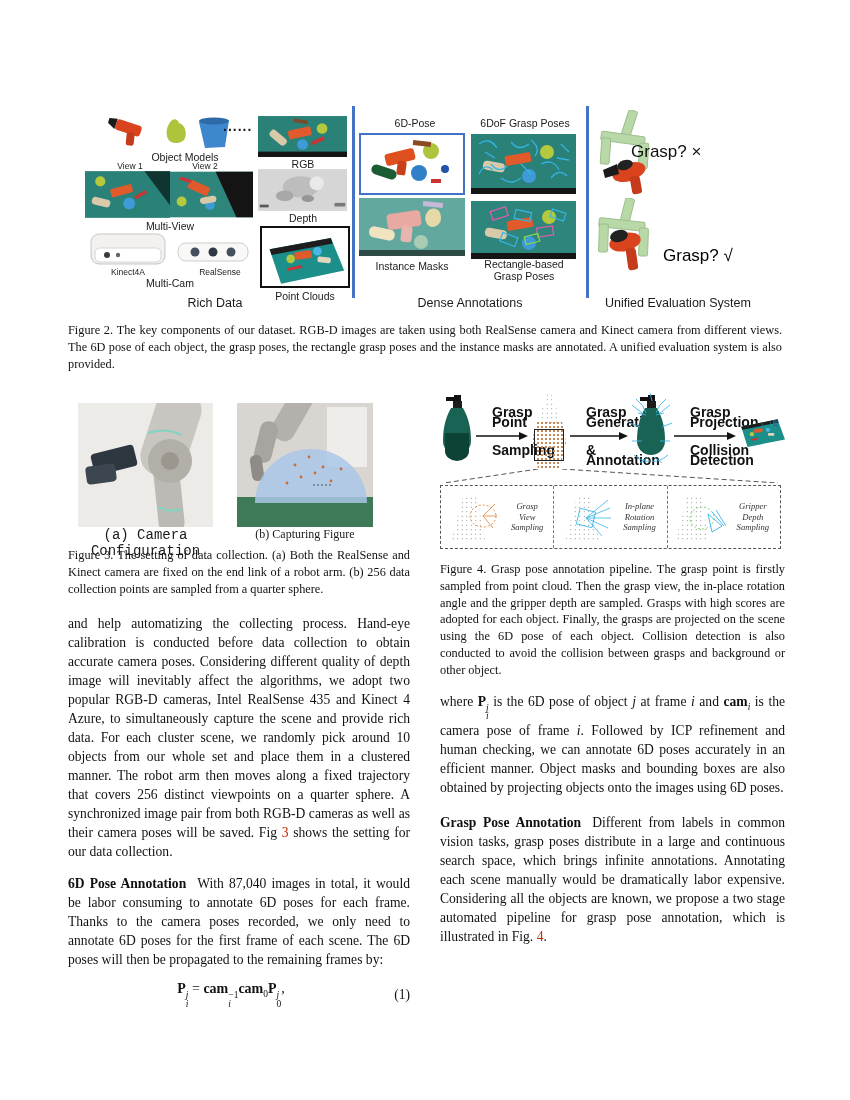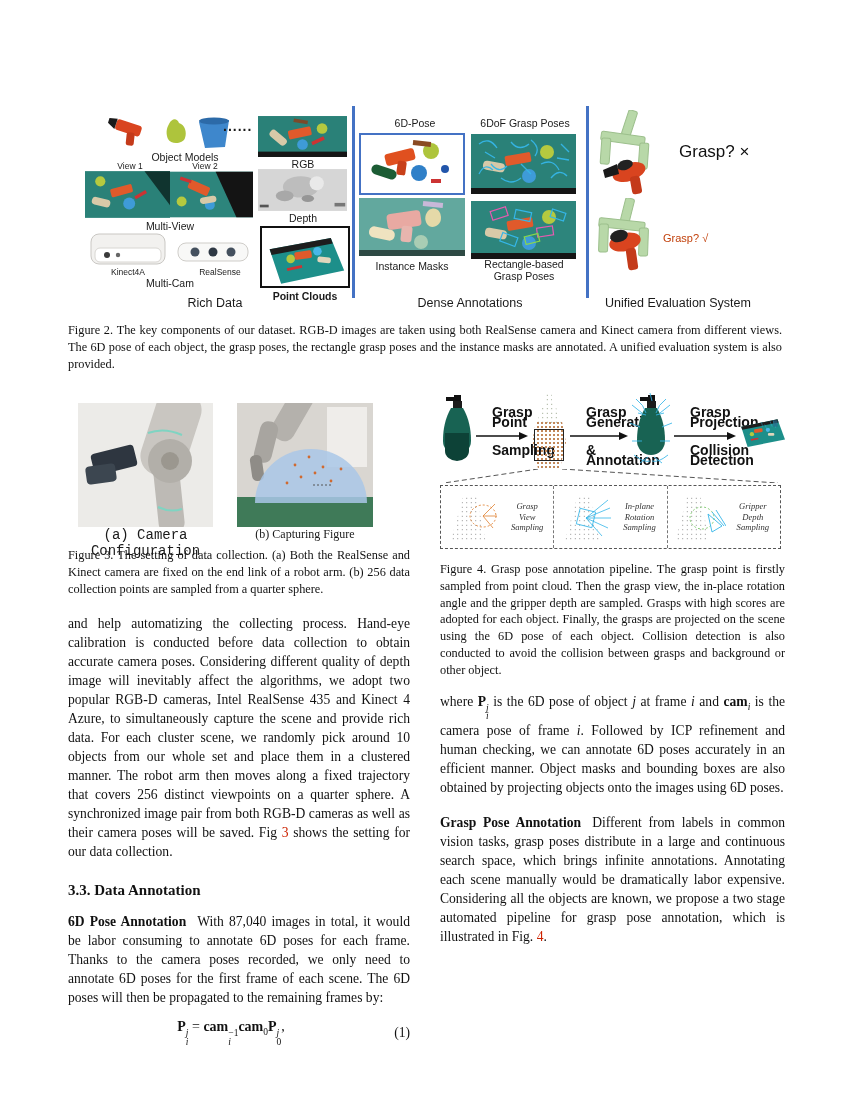--- a/index.html
+++ b/index.html
@@ -141,21 +141,21 @@
         <rect width="90" height="60" fill="#ffffff"></rect>
         <polygon points="8,22 72,10 86,44 20,58" fill="#1d8f8a"></polygon>
         <polygon points="8,22 72,10 74,16 10,28" fill="#1d1d1d"></polygon>
         <rect x="34" y="24" width="18" height="8" rx="2" fill="#e05a2b" transform="rotate(-8 43 28)"></rect>
         <circle cx="30" cy="32" r="4.5" fill="#b5c93f"></circle>
         <circle cx="58" cy="24" r="4.5" fill="#48b7e8"></circle>
         <rect x="58" y="30" width="14" height="6" rx="2" fill="#e0d6bc" transform="rotate(6 65 33)"></rect>
         <rect x="26" y="40" width="16" height="3" fill="#cc3333" transform="rotate(-12 34 41)"></rect>
       </svg>
     </div>
-    <div class="abs figlabel small-label" style="left:185px;top:192px;width:90px;font-weight:bold;">Point Clouds</div>
+    <div class="abs figlabel small-label" style="left:185px;top:192px;width:90px;">Point Clouds</div>
 
     <div class="abs figlabel small-label" style="left:300px;top:19px;width:80px;">6D-Pose</div>
     <div class="abs figlabel small-label" style="left:395px;top:19px;width:110px;">6DoF Grasp Poses</div>
 
     <div class="thumb" style="left:284px;top:35px;width:106px;height:62px;border:2px solid #4472c4;box-sizing:border-box;background:#fff;">
       <svg viewBox="0 0 102 58">
         <rect x="24" y="16" width="30" height="12" rx="3" fill="#e0501f" transform="rotate(-14 39 22)"></rect>
         <rect x="36" y="26" width="9" height="14" rx="2" fill="#c8401a" transform="rotate(8 40 33)"></rect>
         <circle cx="70" cy="16" r="8" fill="#aec43c"></circle>
         <circle cx="58" cy="38" r="8" fill="#2f80c8"></circle>
@@ -228,38 +228,38 @@
           <rect x="44" y="33" width="9" height="26" rx="2" transform="rotate(4 48 46)"></rect>
         </g>
         <g>
           <ellipse cx="34" cy="62" rx="17" ry="9" fill="#d9441f" transform="rotate(-18 34 62)"></ellipse>
           <polygon points="8,60 22,54 24,64 10,68" fill="#1a1a1a"></polygon>
           <rect x="36" y="66" width="10" height="18" rx="3" fill="#c43a1a" transform="rotate(-10 41 75)"></rect>
           <ellipse cx="30" cy="55" rx="8" ry="5" fill="#222" transform="rotate(-18 30 55)"></ellipse>
         </g>
       </svg>
     </div>
-    <div class="abs sans" style="left:604px;top:44px;font-size:17px;color:#111;">Grasp? ×</div>
+    <div class="abs sans" style="left:556px;top:44px;font-size:17px;color:#111;">Grasp? ×</div>
 
     <div class="thumb" style="left:520px;top:100px;width:64px;height:90px;">
       <svg viewBox="0 0 64 90">
         <g fill="#b8d8a8" stroke="#9cbf8c" stroke-width="1">
           <rect x="28" y="0" width="9" height="24" rx="2" transform="rotate(14 32 12)"></rect>
           <rect x="4" y="22" width="46" height="9" rx="2" transform="rotate(6 27 26)"></rect>
           <rect x="4" y="26" width="9" height="28" rx="2" transform="rotate(2 8 40)"></rect>
           <rect x="44" y="30" width="9" height="28" rx="2" transform="rotate(2 48 44)"></rect>
         </g>
         <g>
           <ellipse cx="30" cy="44" rx="16" ry="9" fill="#d9441f" transform="rotate(-14 30 44)"></ellipse>
           <ellipse cx="24" cy="38" rx="9" ry="6" fill="#222" transform="rotate(-14 24 38)"></ellipse>
           <rect x="32" y="50" width="10" height="22" rx="3" fill="#c43a1a" transform="rotate(-8 37 61)"></rect>
         </g>
       </svg>
     </div>
-    <div class="abs sans" style="left:588px;top:134px;font-size:11px;color:#c2410c;">Grasp? √</div>
+    <div class="abs sans" style="left:588px;top:148px;font-size:17px;color:#000000;">Grasp? √</div>
 
     <div class="abs figlabel panel-label" style="left:80px;top:198px;width:120px;">Rich Data</div>
     <div class="abs figlabel panel-label" style="left:320px;top:198px;width:150px;">Dense Annotations</div>
     <div class="abs figlabel panel-label" style="left:518px;top:198px;width:170px;">Unified Evaluation System</div>
   </div>
 
   <div class="abs caption" style="left:68px;top:322px;width:714px;">Figure 2. The key components of our dataset. RGB-D images are taken using both RealSense camera and Kinect camera from different views. The 6D pose of each object, the grasp poses, the rectangle grasp poses and the instance masks are annotated. A unified evaluation system is also provided.</div>
 
   <div class="abs" style="left:68px;top:400px;width:342px;">
 
@@ -302,21 +302,20 @@
         </svg>
       </div>
       <div class="abs figlabel" style="left:10px;top:127px;width:135px;font-family:Liberation Mono, monospace;font-size:14px;">(a) Camera Configuration</div>
       <div class="abs figlabel" style="left:169px;top:127px;width:136px;font-family:'Liberation Serif',serif;font-size:12px;">(b) Capturing Figure</div>
     </div>
 
     <div class="caption" style="margin-top:20px;">Figure 3. The setting of data collection. (a) Both the RealSense and Kinect camera are fixed on the end link of a robot arm. (b) 256 data collection points are sampled from a quarter sphere.</div>
 
     <p class="body-text" style="margin:17px 0 0 0;"><span>and help automatizing the collecting process. Hand-eye calibration is conducted before data collection to obtain accurate camera poses. Considering different quality of depth image will inevitably affect the algorithms, we adopt two popular RGB-D cameras, Intel RealSense 435 and Kinect 4 Azure, to simultaneously capture the scene and provide rich data. For each cluster scene, we randomly pick around 10 objects from our whole set and place them in a clustered manner. The robot arm then moves along a fixed trajectory that covers 256 distinct viewpoints on a quarter sphere. A synchronized image pair from both RGB-D cameras as well as their camera poses will be saved. Fig </span><span class="ref">3</span><span> shows the setting for our data collection.</span></p>
 
-    <h3 class="heading" style="margin-top:21px;">3.3. Data Annotation</h3>
 
     <p class="body-text" style="margin:13px 0 0 0;"><span class="lead">6D Pose Annotation</span><span class="lead-gap"></span><span>With 87,040 images in total, it would be labor consuming to annotate 6D poses for each frame. Thanks to the camera poses recorded, we only need to annotate 6D poses for the first frame of each scene. The 6D poses will then be propagated to the remaining frames by:</span></p>
 
     <div class="eq-row">
       <div class="eq-center">
         <span class="bm">P</span><span class="ss">
             <span class="it">j</span>
             <span class="it">i</span>
           </span>
         <span>=</span>

